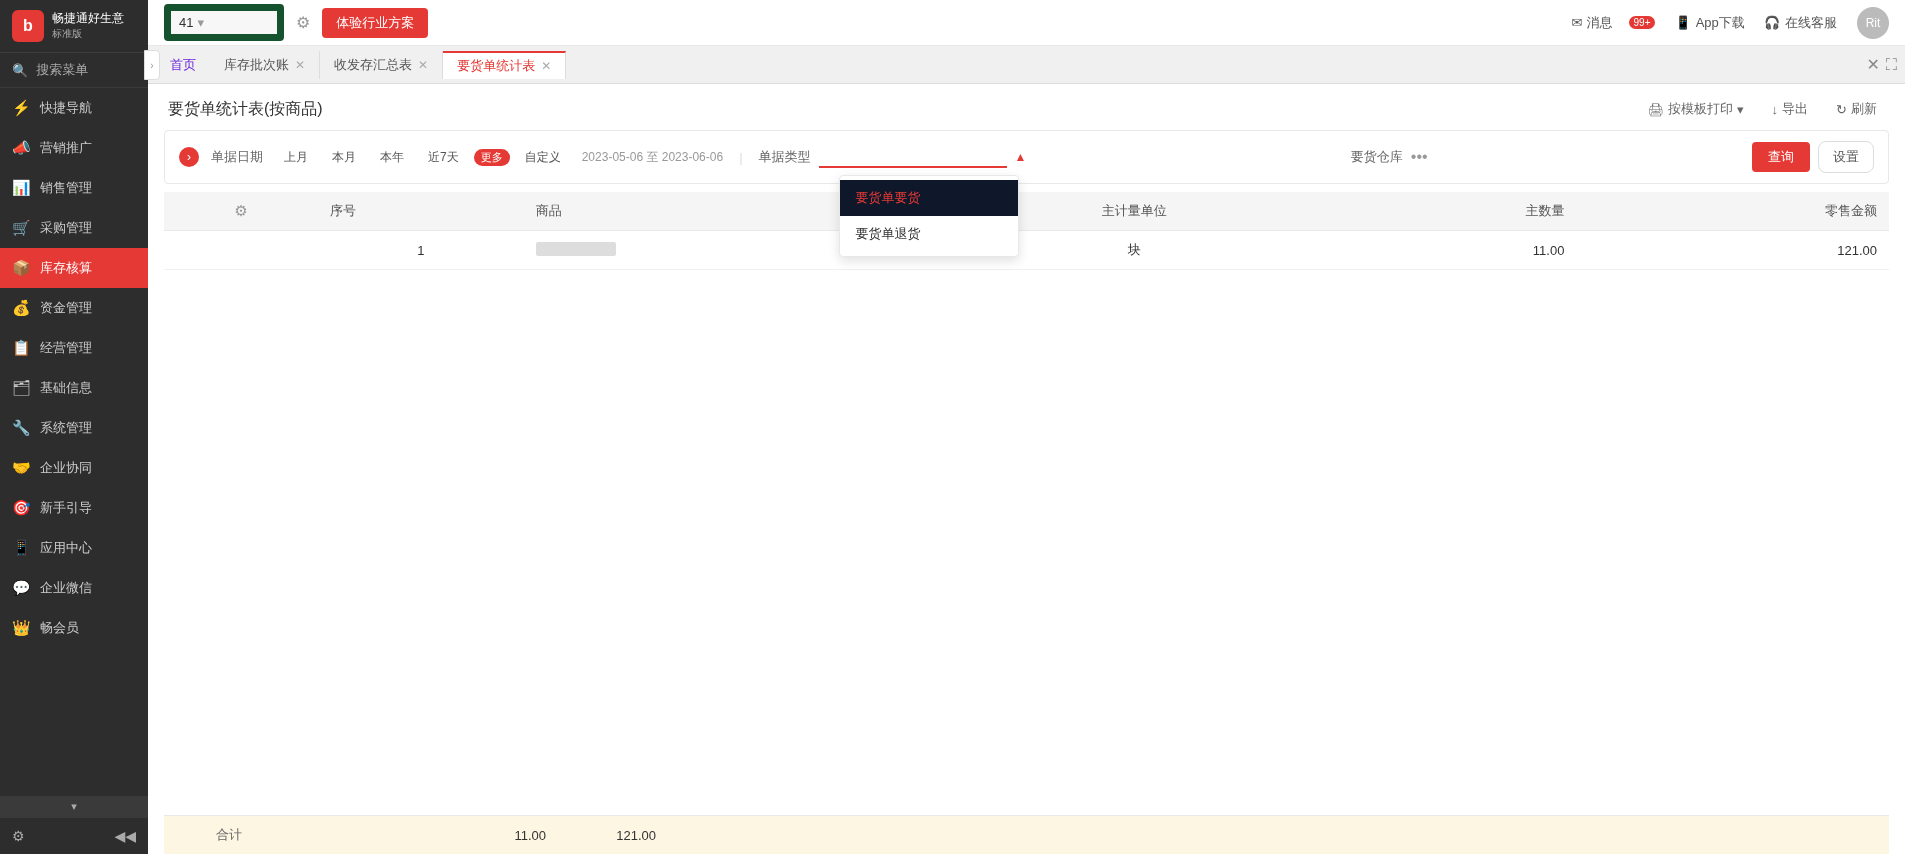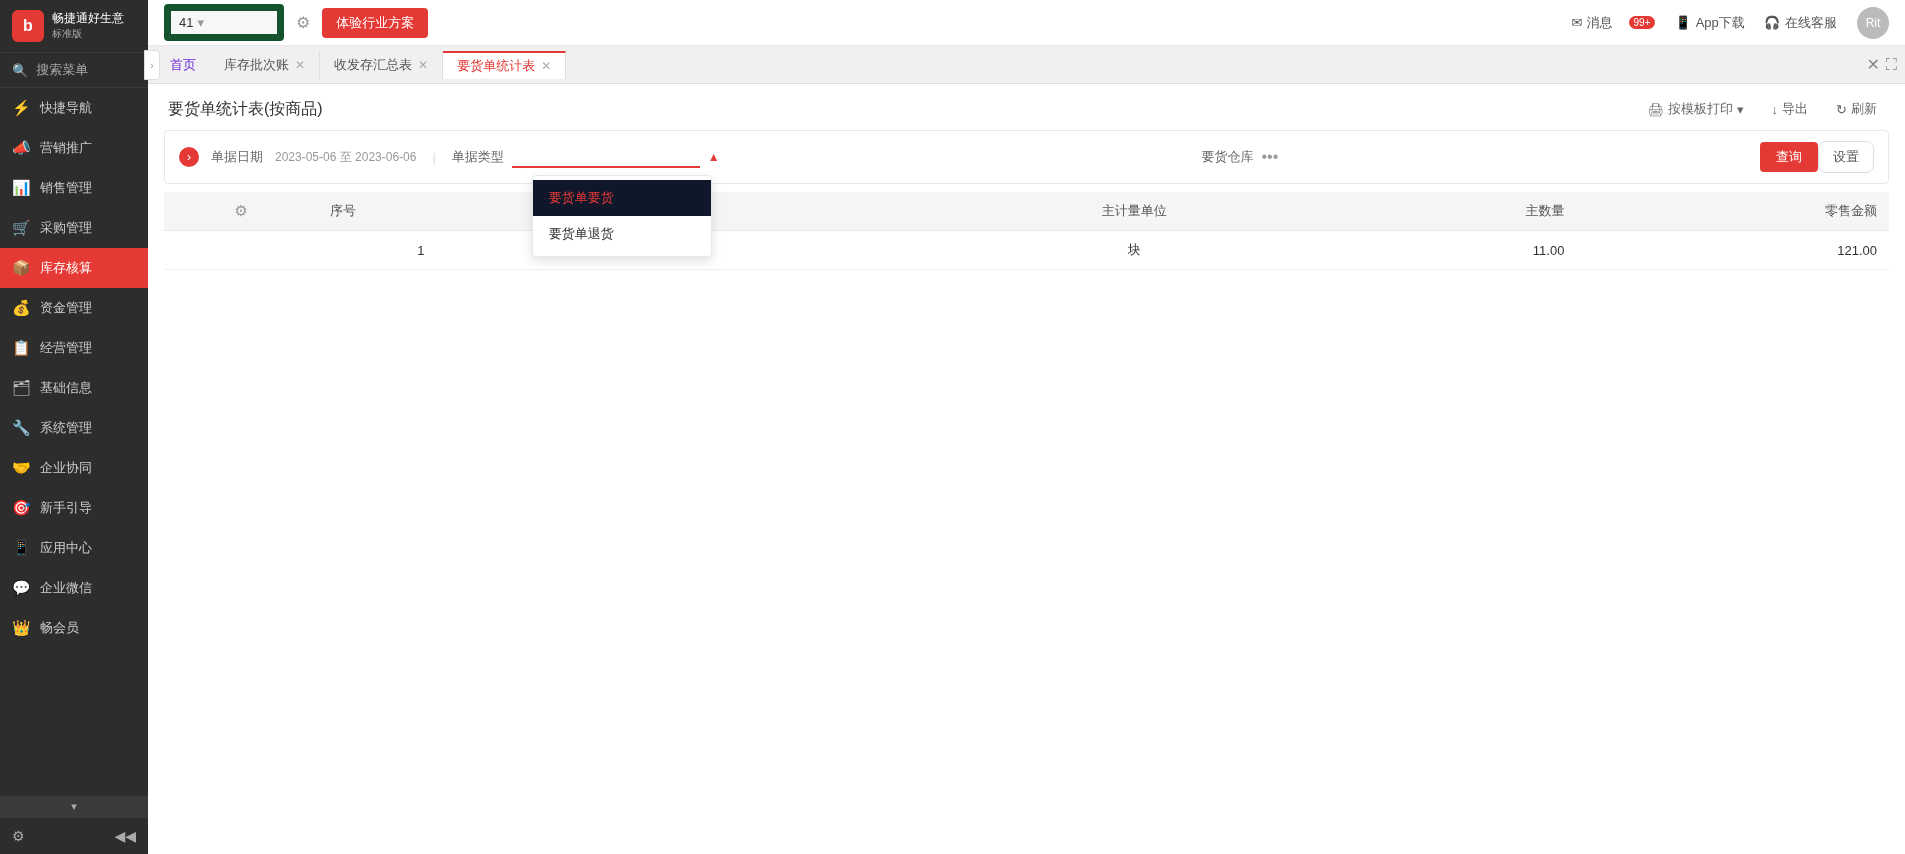--- a/index.html
+++ b/index.html
@@ -222,21 +222,21 @@
       background: transparent;
     }
     .filter-type-arrow {
       color: #e53935; cursor: pointer; font-size: 12px;
     }
     .filter-warehouse-section {
       display: flex; align-items: center; gap: 8px;
       position: relative; margin-left: auto;
     }
     .filter-more-btn { color: #999; cursor: pointer; font-size: 16px; }
-    .filter-actions { display: flex; align-items: center; flex-shrink: 0; }
+    .filter-actions { display: flex; gap: 8px; align-items: center; flex-shrink: 0; }
     .query-btn {
       background: #e53935; color: #fff;
       border: none; border-radius: 4px;
       padding: 6px 16px; font-size: 13px; cursor: pointer;
     }
     .settings-btn {
       background: #fff; color: #555;
       border: 1px solid #ddd; border-radius: 8px;
       padding: 6px 14px; font-size: 13px; cursor: pointer;
     }
@@ -463,20 +463,28 @@
           <span>↻</span>
           <span>刷新</span>
         </div>
       </div>
     </div>
 
     <div class="filter-bar">
       <div class="filter-row">
         <button class="filter-expand-btn">›</button>
         <span class="filter-label">单据日期</span>
+        <div class="date-btns">
+          <span class="date-btn">上月</span>
+          <span class="date-btn">本月</span>
+          <span class="date-btn">本年</span>
+          <span class="date-btn">近7天</span>
+          <span class="date-btn more-btn">更多</span>
+          <span class="date-btn">自定义</span>
+        </div>
         <span class="date-range">2023-05-06 至 2023-06-06</span>
 
         <div class="filter-divider">|</div>
 
         <div class="filter-type-section" style="position:relative;">
           <span class="filter-type-label">单据类型</span>
           <input class="filter-type-input" value="" style="">
           <span class="filter-type-arrow">▲</span>
 
           <div class="dropdown-menu" style="top:28px; left: 80px; min-width:180px;">
@@ -517,15 +525,22 @@
               <span class="td-blurred"></span>
             </td>
             <td class="center">块</td>
             <td class="right">11.00</td>
             <td class="right">121.00</td>
           </tr>
         </tbody>
       </table>
     </div>
 
+    <div class="table-footer">
+      <span class="footer-label">合计</span>
+      <div class="footer-values">
+        <span class="footer-val" style="min-width:200px; text-align:right; padding-right:30px;">11.00</span>
+        <span class="footer-val">121.00</span>
+      </div>
+    </div>
 
   </div>
 </div>
 
 </body></html>

